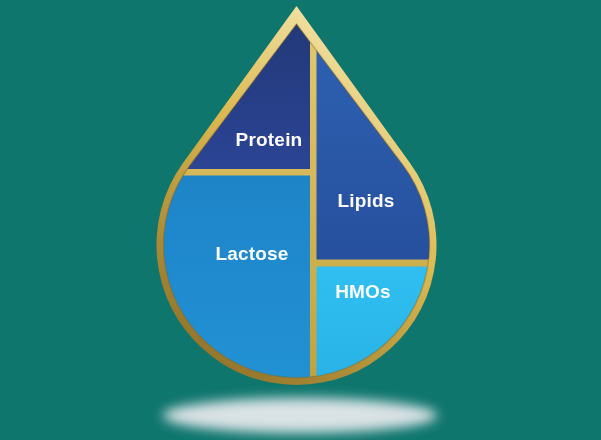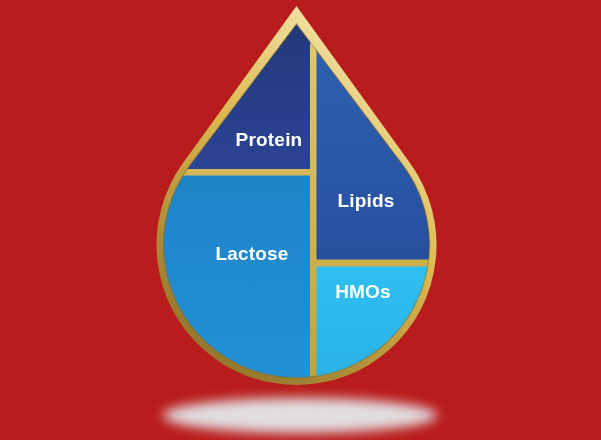--- a/index.html
+++ b/index.html
@@ -8,21 +8,21 @@
     background: #ffffff;
     width: 601px;
     height: 440px;
     overflow: hidden;
     font-family: "Liberation Sans", sans-serif;
   }
   .stage {
     position: relative;
     width: 601px;
     height: 440px;
-    background: #b91c1c;
+    background: #0f766e;
   }
   .drop-shadow {
     position: absolute;
     left: 163px;
     top: 398px;
     width: 274px;
     height: 35px;
     border-radius: 50%;
     background: #e4e8eb;
     filter: blur(6px);

